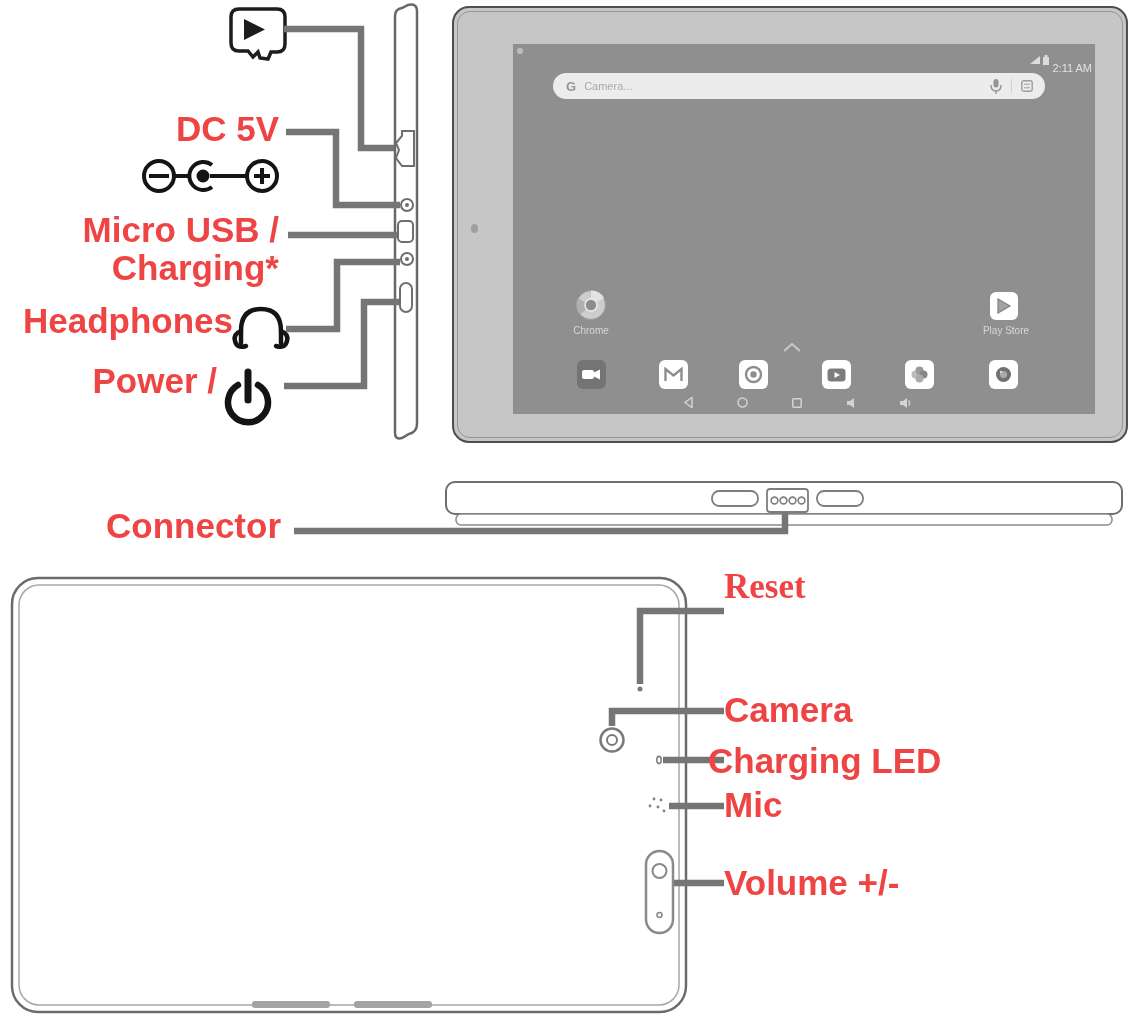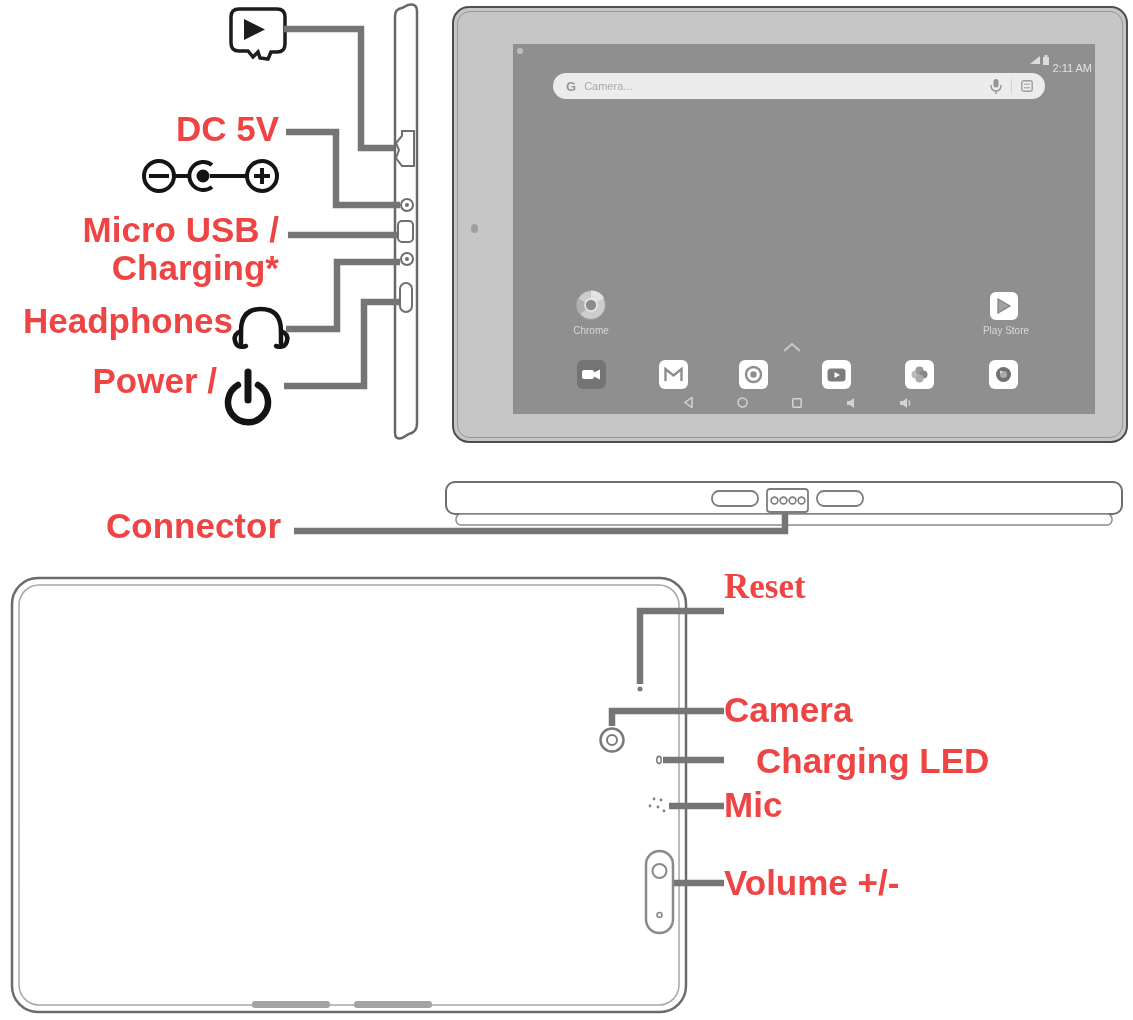--- a/index.html
+++ b/index.html
@@ -124,21 +124,21 @@
     <div>Micro USB /</div>
     <div>Charging*</div>
   </div>
   <div class="callout r" style="right:900px;top:302px;text-align:center;">Headphones</div>
   <div class="callout r" style="right:916px;top:362px;text-align:center;">
     <div>Power /</div>
   </div>
   <div class="callout r" style="right:852px;top:507px;margin-left:48px;">Connector</div>
   <div class="callout" style="left:724px;top:568px;font-family:Liberation Serif, serif;">Reset</div>
   <div class="callout" style="left:724px;top:691px;">Camera</div>
-  <div class="callout" style="left:756px;top:742px;">Charging LED</div>
+  <div class="callout" style="left:708px;top:742px;">Charging LED</div>
   <div class="callout" style="left:724px;top:786px;">Mic</div>
   <div class="callout" style="left:724px;top:864px;">Volume +/-</div>
 
   <div class="front-view">
     <div class="front-inner"></div>
     <div class="front-cam"></div>
 
     <div class="screen">
 
       <div class="status-dot"></div>

